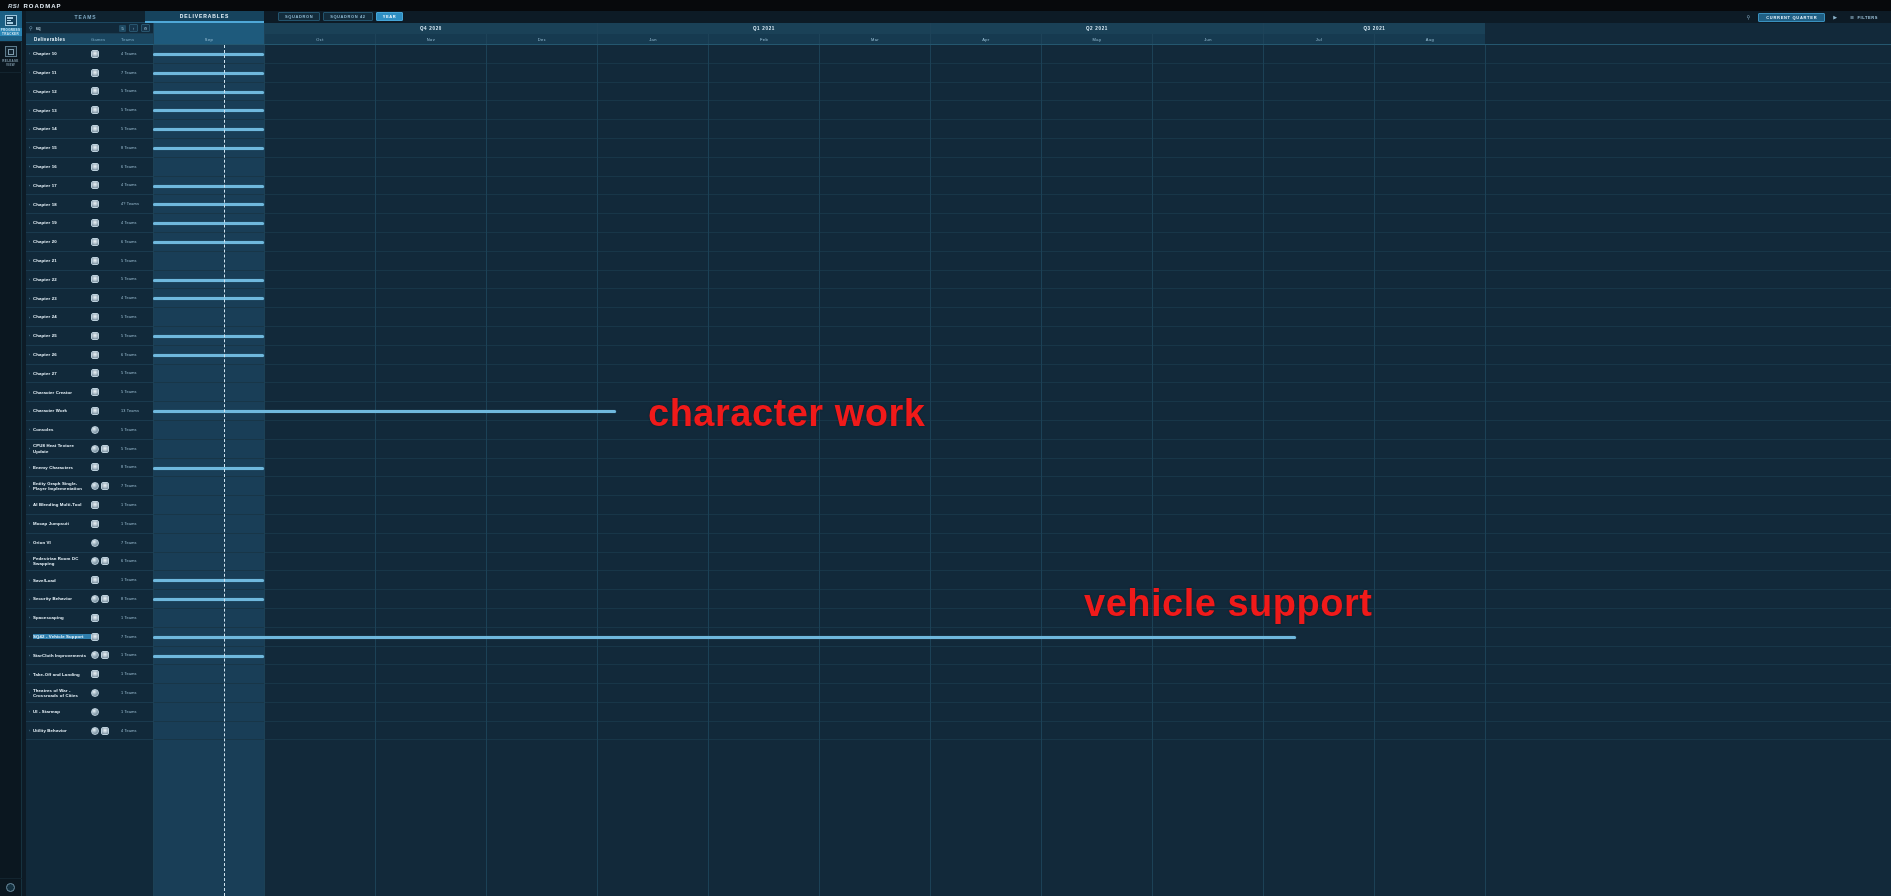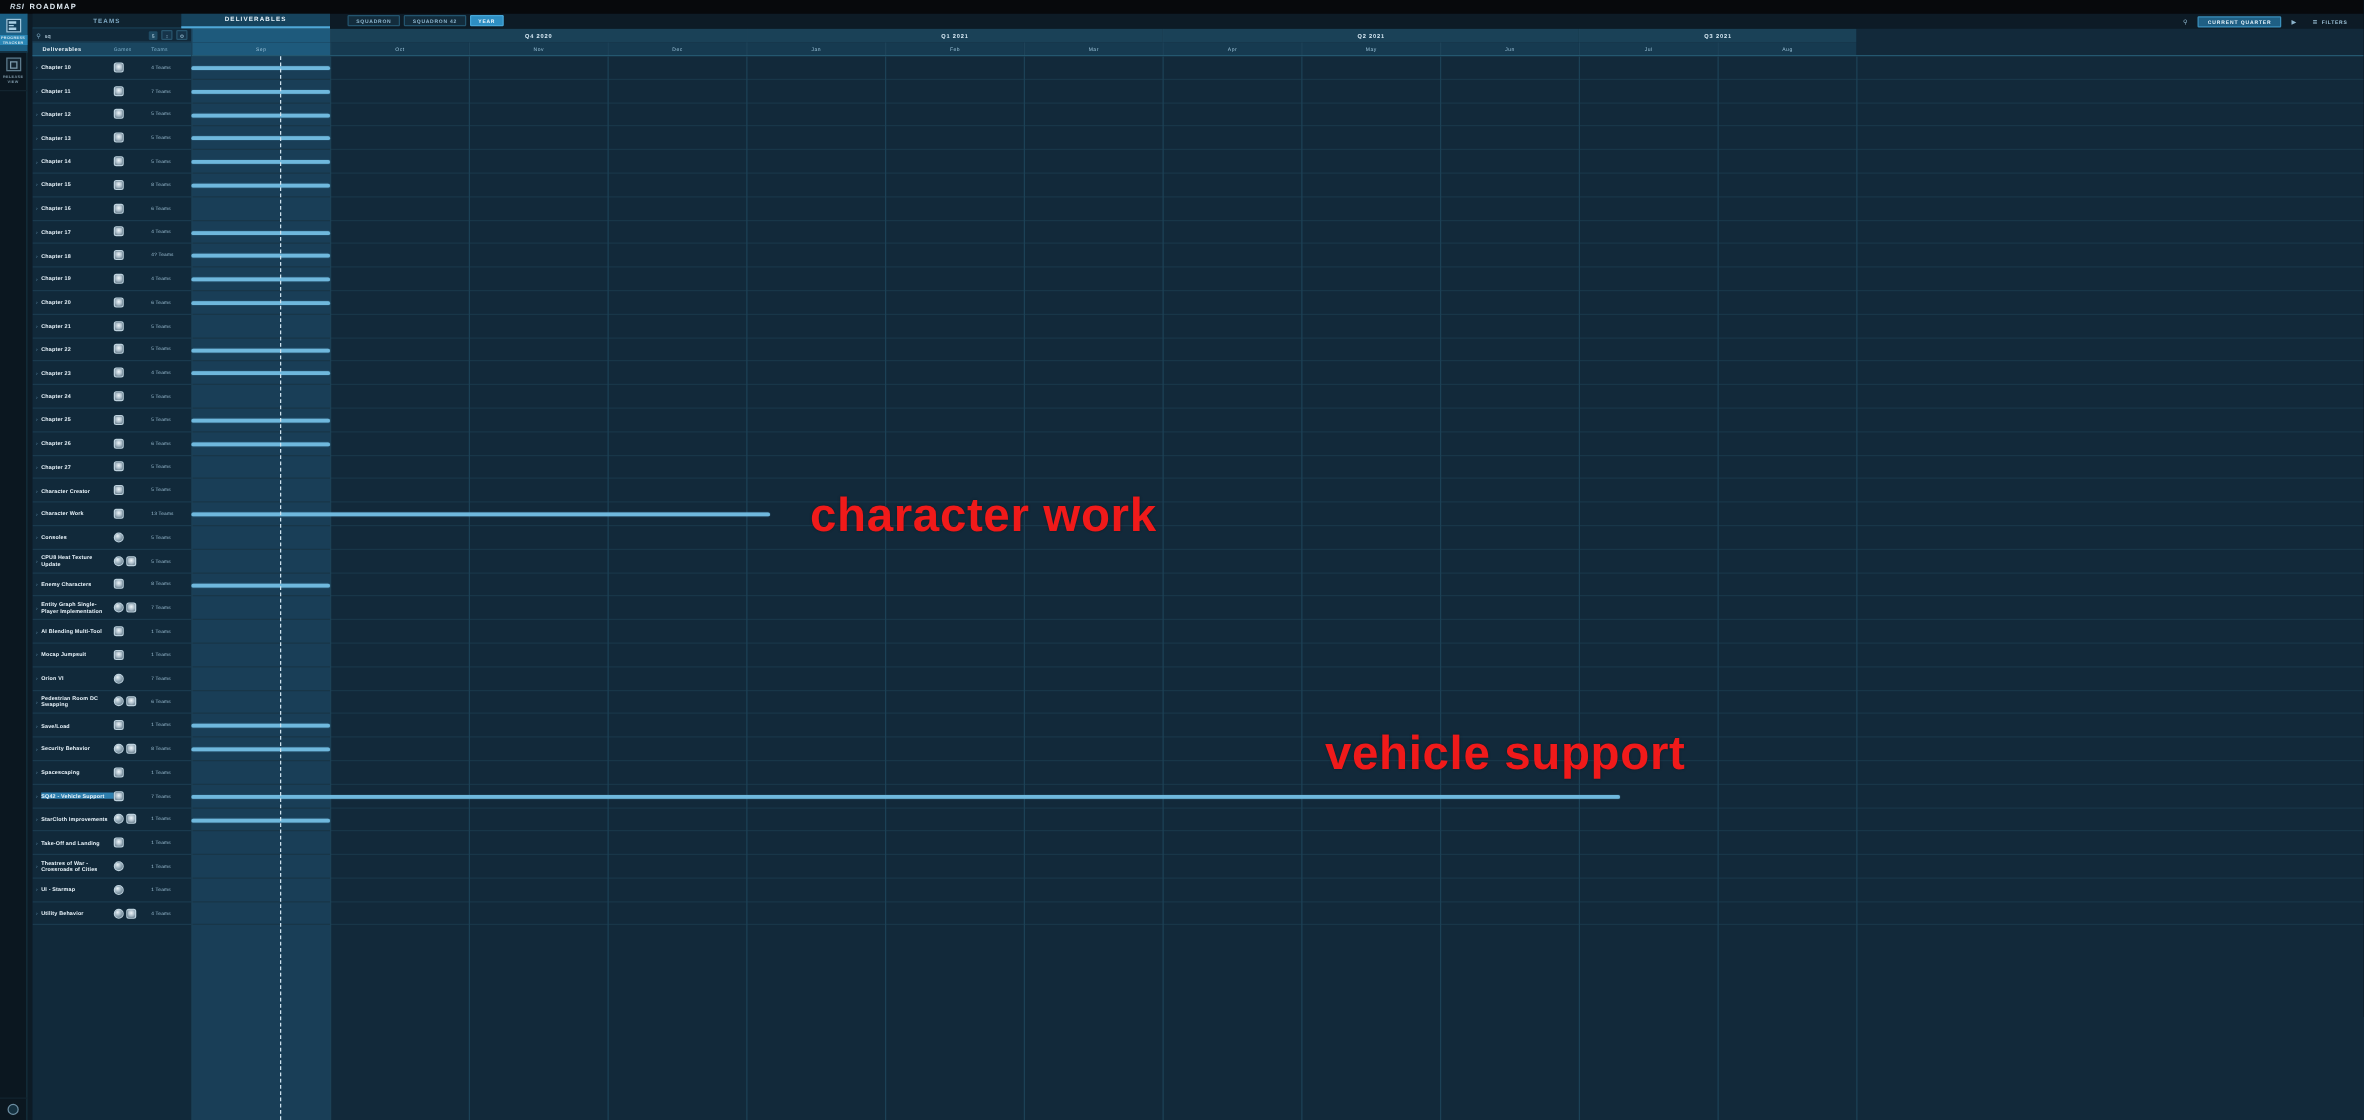--- a/index.html
+++ b/index.html
@@ -200,21 +200,21 @@
     position: absolute; top: 0; bottom: 0; width: 111px;
     background: rgba(47,127,174,.25);
   }
 
   .anno {
     position: absolute; color: #f01a1a; font-weight: bold;
     font-family: "Liberation Sans", sans-serif; letter-spacing: .5px;
     text-shadow: 0 0 2px rgba(0,0,0,.35);
   }
   #anno-character { left: 648px; top: 392px; font-size: 38px; }
-  #anno-vehicle { left: 1060px; top: 582px; font-size: 38px; }
+  #anno-vehicle { left: 1084px; top: 582px; font-size: 38px; }
 </style>
 </head>
 <body>
 
 <div class="app">
 
   <div class="topbar">
     <div class="brand">
       <span class="brand-logo">RSI</span>
       <span class="brand-title">ROADMAP</span>

